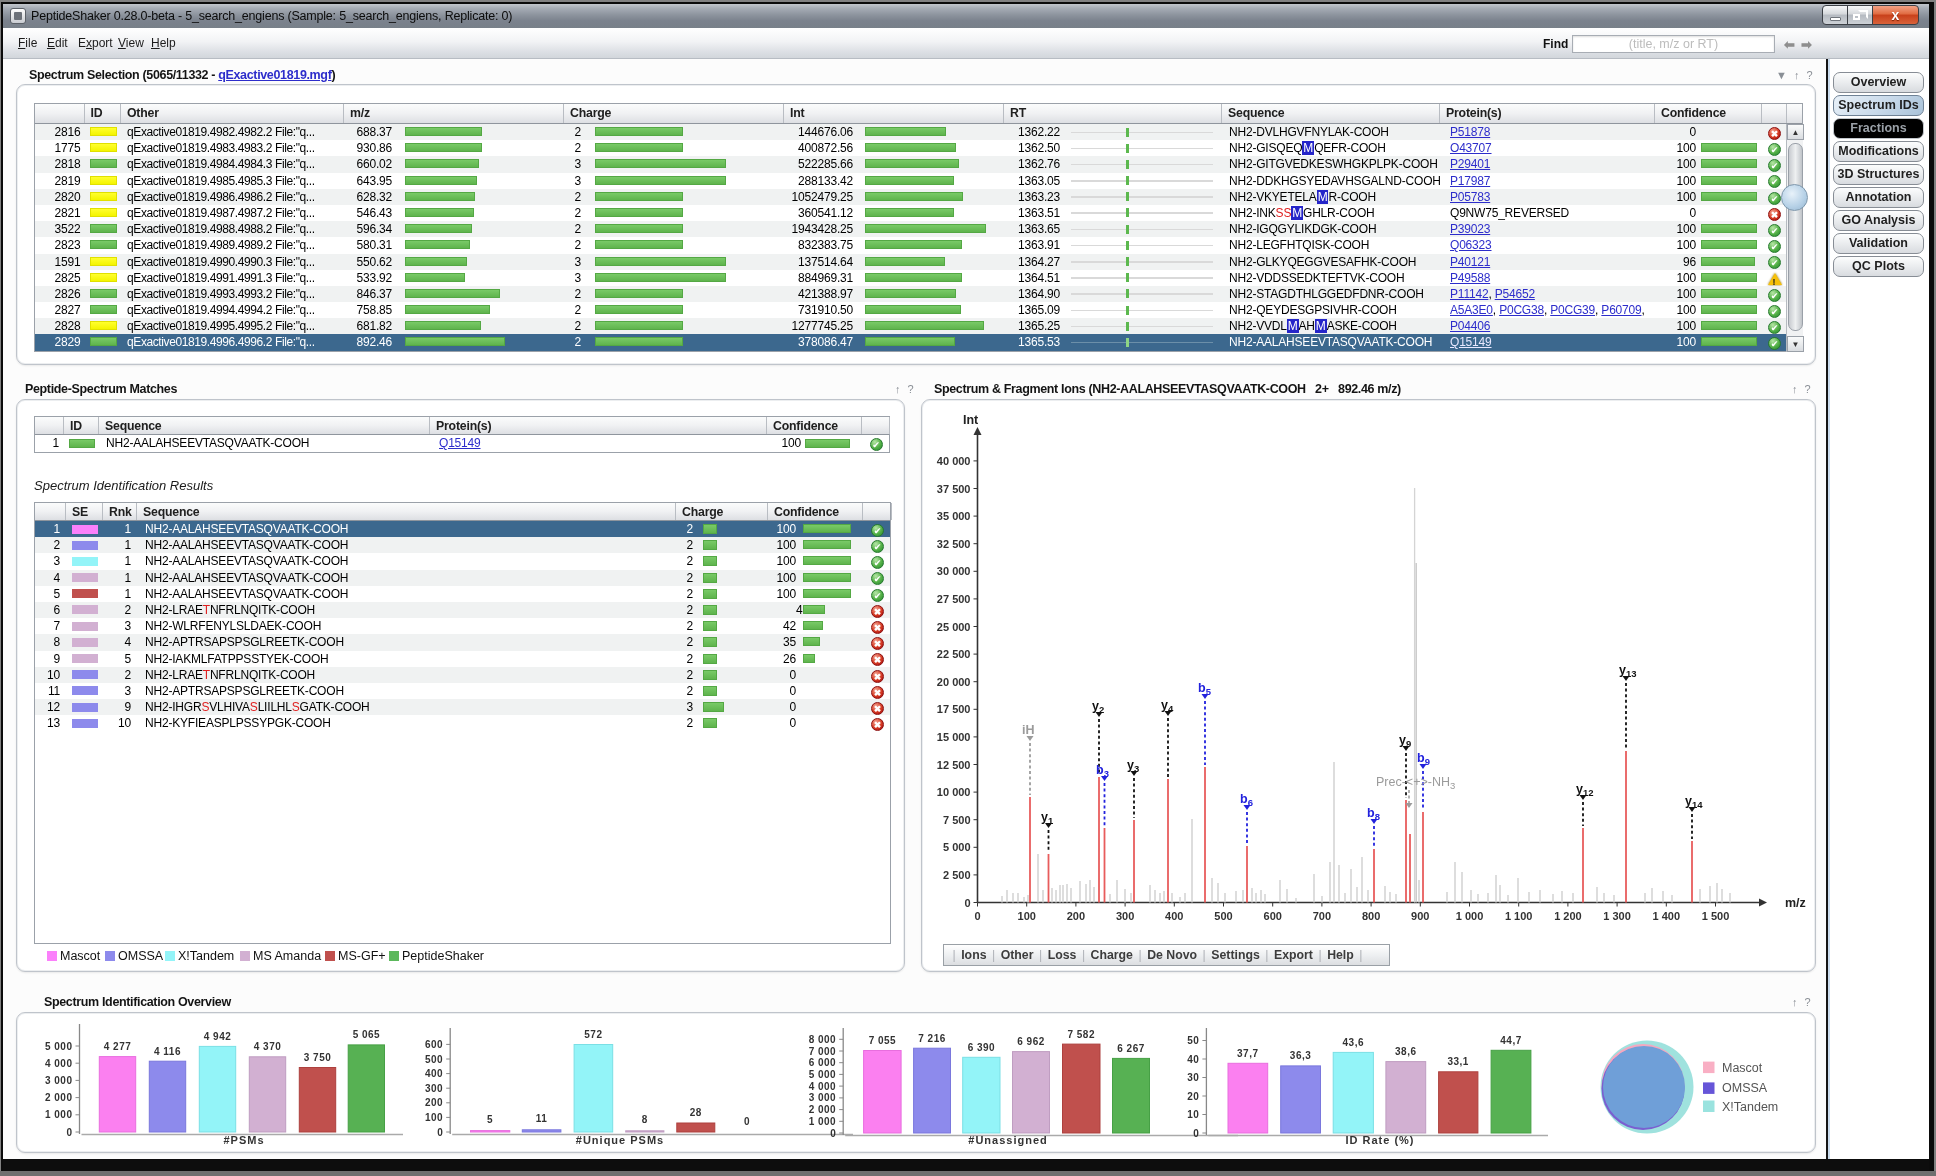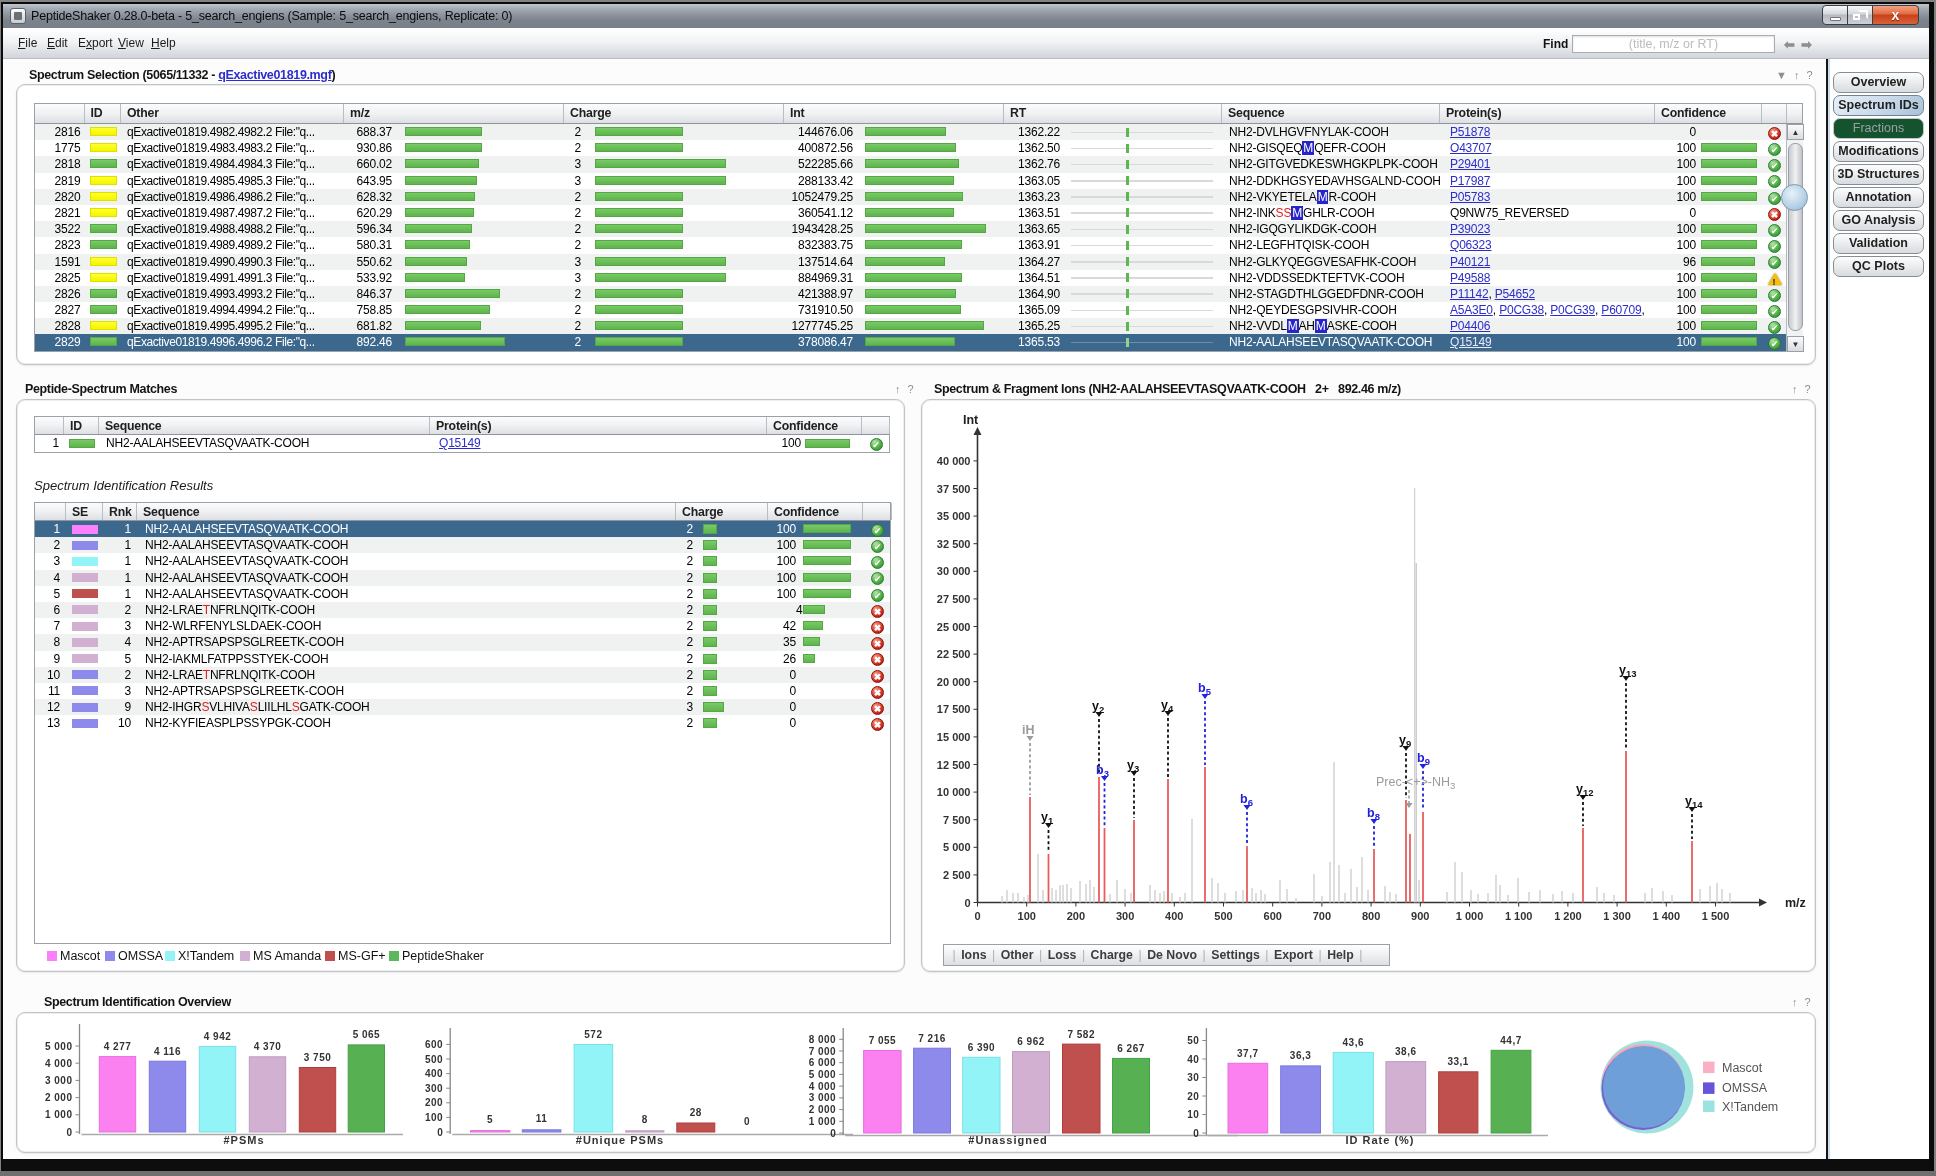--- a/index.html
+++ b/index.html
@@ -56,21 +56,21 @@
 .bad{background:radial-gradient(circle at 35% 28%,#f3a08e,#d63b24 55%,#a81111 90%);border:1px solid #8d0f0f;}
 .ok:after{content:"\2714";position:absolute;left:0;top:0;width:100%;text-align:center;font-size:9px;line-height:13px;color:#fff;}
 .bad:after{content:"\2716";position:absolute;left:0;top:0;width:100%;text-align:center;font-size:9px;line-height:13px;color:#fff;font-weight:bold;}
 .warn{display:inline-block;width:0;height:0;border-left:7px solid transparent;border-right:7px solid transparent;border-bottom:12px solid #f6c00a;position:relative;vertical-align:middle;filter:drop-shadow(0 0 1px #8a6d00);}
 .warn:after{content:"!";position:absolute;left:-2px;top:1px;font-size:9px;font-weight:bold;color:#222;}
 
 .tab{left:1833px;width:91px;height:21px;border:1px solid #878d95;border-radius:7px;
  background:linear-gradient(180deg,#fcfdfd 0%,#eceef0 45%,#d8dbdf 100%);
  font-size:12.5px;font-weight:bold;color:#1f1f1f;text-align:center;line-height:19px;}
 .tab.seltab{background:linear-gradient(135deg,#e9f1f8 0%,#c8d9ea 55%,#a9c2d8 100%);border-color:#6f8296;}
-.tab.distab{background:#14532d;border-color:#c2c7cc;color:#9aa0a7;font-weight:normal;}
+.tab.distab{background:#000000;border-color:#c2c7cc;color:#9aa0a7;font-weight:bold;}
 
 #vsb{left:1786px;top:124px;width:17px;height:228px;background:#f1f2f3;border-left:1px solid #b5bac0;}
 .sbtn{position:absolute;left:0;width:17px;height:16px;background:linear-gradient(180deg,#fafbfb,#d9dce0);border:1px solid #9aa0a8;color:#333;font-size:8px;text-align:center;line-height:15px;}
 #vthumb{position:absolute;left:1px;top:19px;width:15px;height:188px;background:linear-gradient(90deg,#c7cacf,#eef0f1 50%,#c0c4c9);border:1px solid #9aa0a8;border-radius:7px;}
 #vbub{position:absolute;left:-6px;top:60px;width:27px;height:27px;border-radius:50%;
  background:radial-gradient(circle at 40% 35%,#e8f2fa,#b5d0e6 60%,#93b4cf);border:1px solid #7e97ac;}
 .legsq{position:absolute;width:10px;height:10px;top:0;}
 .leglb{position:absolute;top:-2px;font-size:12.5px;color:#111;white-space:nowrap;}
 .btn-bar{left:943px;top:944px;width:447px;height:22px;border:1px solid #9aa0a6;
  background:linear-gradient(180deg,#ffffff 0%,#eceef0 55%,#dcdee1 100%);
@@ -300,21 +300,21 @@
 </div>
 <div class="trow" style="height:16.2px">
 <div class="c" style="width:49.5px">
         <span class="num" style="right:4px">2821</span>
       </div>
 <div class="c" style="width:36.5px">
         <span class="ybar" style="left:5px;width:27px"></span>
       </div>
 <div class="c" style="width:223px;padding-left:6px;letter-spacing:-0.4px">qExactive01819.4987.4987.2 File:"q...</div>
 <div class="c" style="width:220px">
-        <span class="num" style="right:172px">620.29</span>
+        <span class="num" style="right:172px">546.43</span>
         <span class="gbar" style="left:61px;width:69px"></span>
       </div>
 <div class="c" style="width:220px">
         <span class="num" style="right:203px">2</span>
         <span class="gbar" style="left:31px;width:88px"></span>
       </div>
 <div class="c" style="width:220px">
         <span class="num" style="right:151px">360541.12</span>
         <span class="gbar" style="left:81px;width:89px"></span>
       </div>

